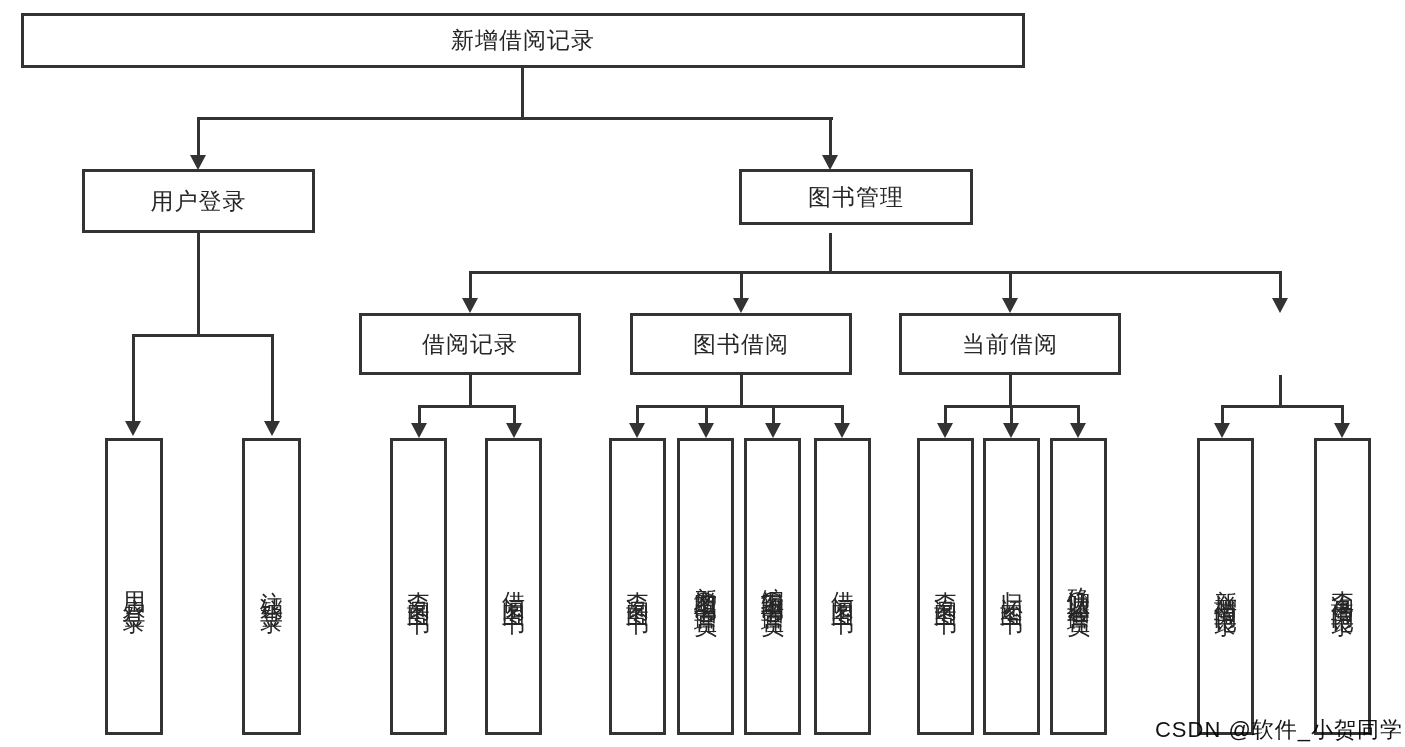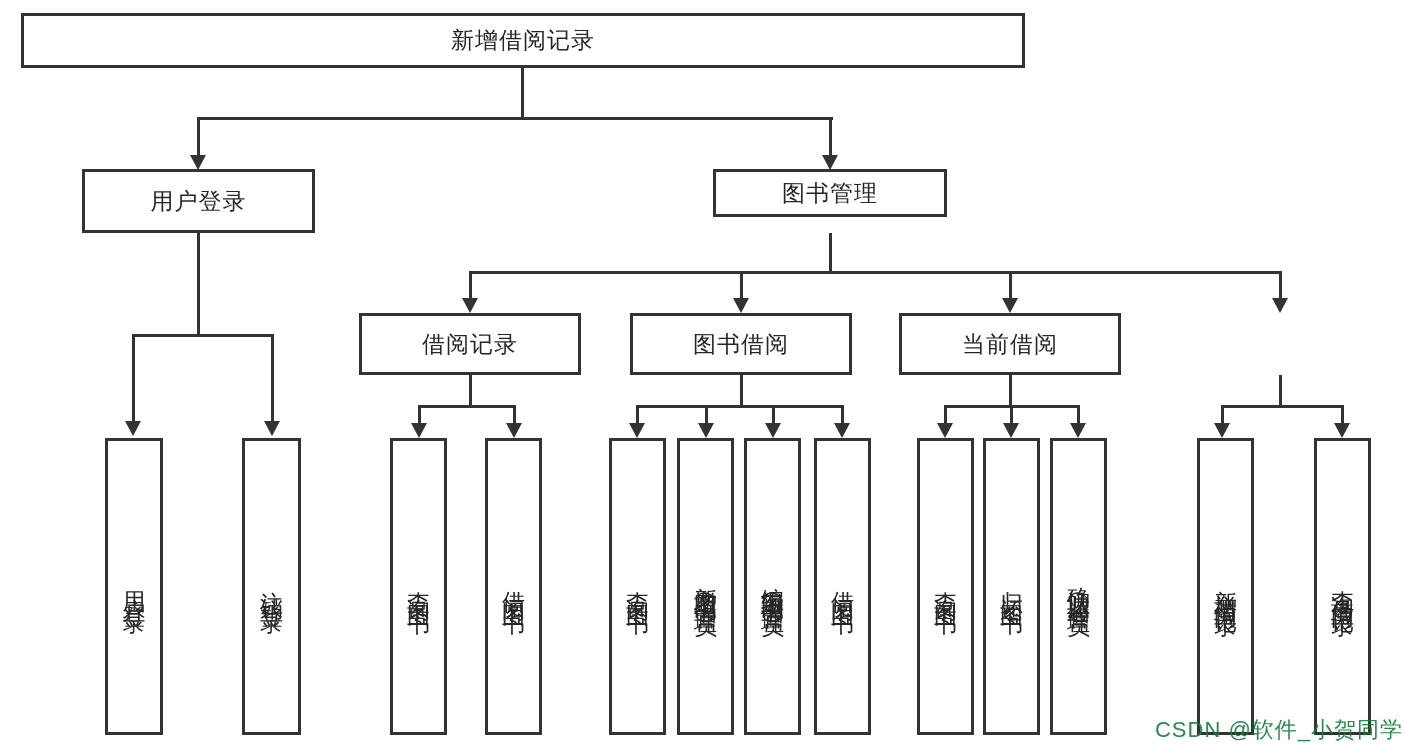--- a/index.html
+++ b/index.html
@@ -48,21 +48,21 @@
     width: 0; height: 0;
     border-left: 8px solid transparent;
     border-right: 8px solid transparent;
     border-top: 15px solid #333333;
   }
   .watermark {
     position: absolute;
     right: 2px;
     bottom: 2px;
     font-size: 22px;
-    color: #15803d;
+    color: #000000;
     opacity: 0.92;
     letter-spacing: 1px;
     z-index: 10;
     margin-left: 16px;
   }
 </style>
 </head>
 <body>
 
 <div id="canvas">
@@ -74,21 +74,21 @@
   <div class="vline" style="left:521px; top:68px; height:50px;"></div>
   <div class="hline" style="left:197px; top:117px; width:636px;"></div>
   <div class="vline" style="left:197px; top:117px; height:40px;"></div>
   <div class="arrowhead" style="left:190px; top:155px;"></div>
   <div class="vline" style="left:829px; top:117px; height:40px;"></div>
   <div class="arrowhead" style="left:822px; top:155px;"></div>
 
   <div class="hbox" style="left:82px; top:169px; width:233px; height:64px;">
     <span>用户登录</span>
   </div>
-  <div class="hbox" style="left:713px; top:169px; width:234px; height:48px;justify-content:center;">
+  <div class="hbox" style="left:739px; top:169px; width:234px; height:56px;justify-content:center;">
     <span>图书管理</span>
   </div>
 
   <div class="vline" style="left:197px; top:233px; height:103px;"></div>
   <div class="hline" style="left:133px; top:334px; width:141px;"></div>
   <div class="vline" style="left:132px; top:334px; height:88px;"></div>
   <div class="arrowhead" style="left:125px; top:421px;"></div>
   <div class="vline" style="left:271px; top:334px; height:88px;"></div>
   <div class="arrowhead" style="left:264px; top:421px;"></div>
 

